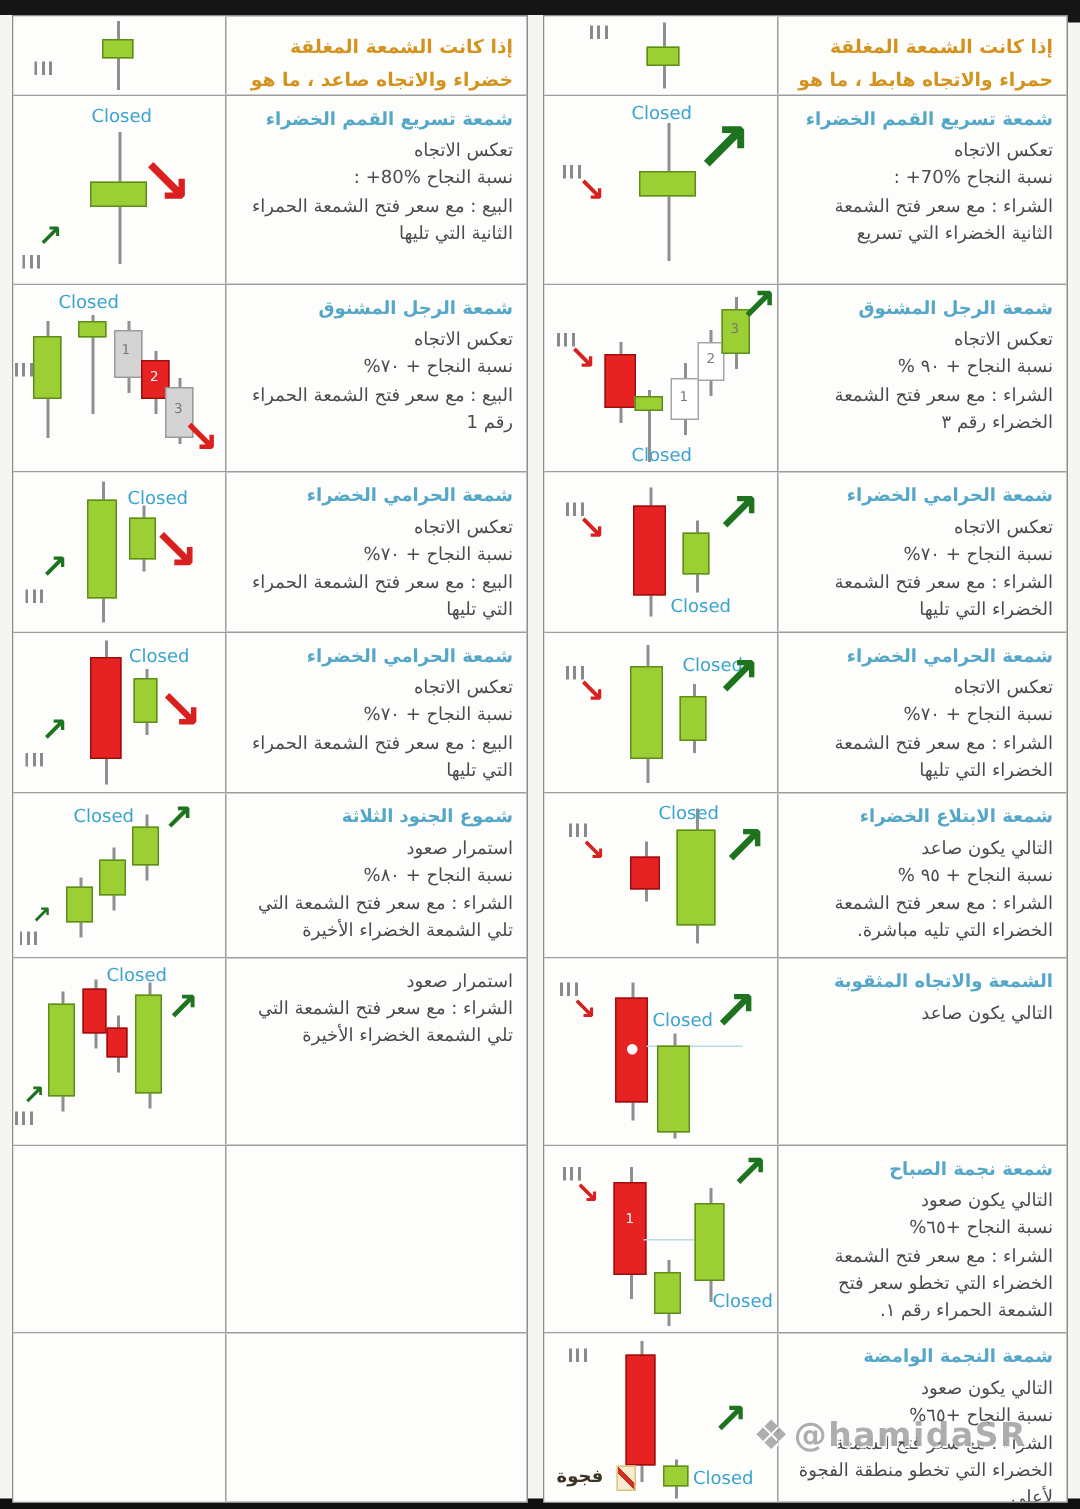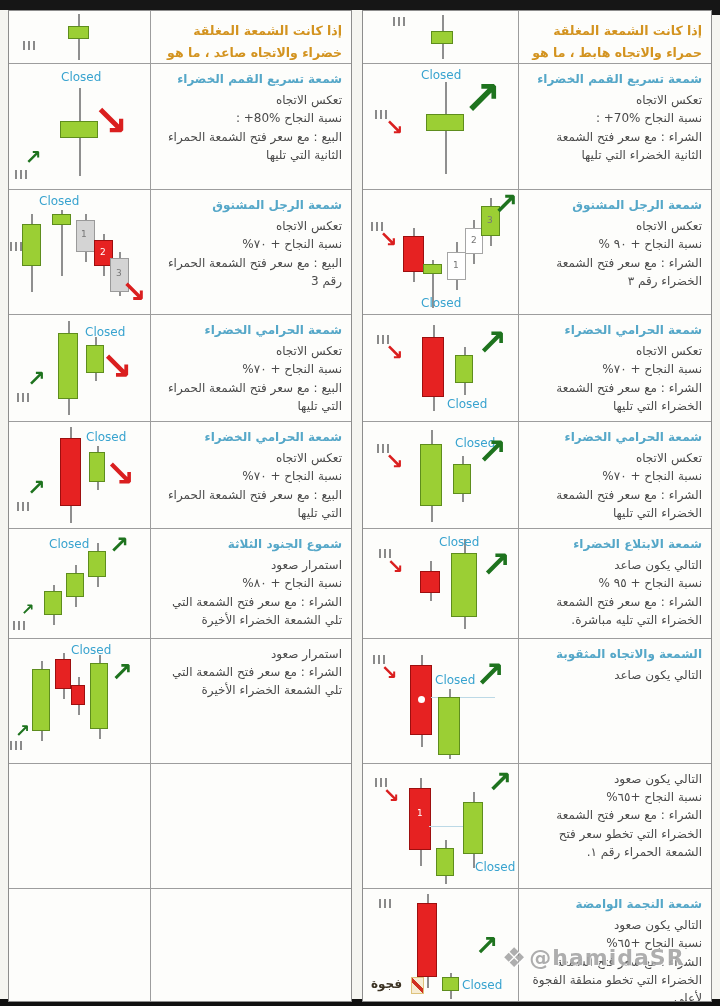--- a/index.html
+++ b/index.html
@@ -102,21 +102,21 @@
         <em class="num w" style="left:91px;top:57px">2</em>
         <i class="wick" style="left:110px;top:62px;height:44px"></i>
         <span class="bd bg-gy" style="left:101px;top:68px;width:19px;height:34px"></span>
         <em class="num" style="left:107px;top:78px">3</em>
         <b class="ar dn" style="left:112px;top:88px;font-size:30px">↘</b>
       </div>
       <div class="txt">
         <div class="ttl">شمعة الرجل المشنوق</div>
         <div class="ln">تعكس الاتجاه</div>
         <div class="ln">نسبة النجاح + ٧٠%</div>
-        <div class="ln">البيع : مع سعر فتح الشمعة الحمراء رقم 3</div>
+        <div class="ln">البيع : مع سعر فتح الشمعة الحمراء رقم 1</div>
       </div>
     </div>
 
     <div class="row" style="height:107px">
       <div class="cht">
         <u class="marks" style="left:8px;top:78px"></u>
         <b class="ar up" style="left:18px;top:54px;font-size:22px">↗</b>
         <i class="wick" style="left:59px;top:6px;height:94px"></i>
         <span class="bd bg-g" style="left:49px;top:18px;width:20px;height:66px"></span>
         <i class="wick" style="left:86px;top:22px;height:44px"></i>
@@ -223,21 +223,21 @@
         <i class="wick" style="left:82px;top:18px;height:92px"></i>
         <span class="bd bg-g" style="left:63px;top:50px;width:38px;height:17px"></span>
         <u class="marks" style="left:12px;top:46px"></u>
         <b class="ar dn" style="left:22px;top:54px;font-size:22px">↘</b>
         <b class="ar up" style="left:100px;top:14px;font-size:46px">↗</b>
       </div>
       <div class="txt">
         <div class="ttl">شمعة تسريع القمم الخضراء</div>
         <div class="ln">تعكس الاتجاه</div>
         <div class="ln">نسبة النجاح %70+ :</div>
-        <div class="ln">الشراء : مع سعر فتح الشمعة الثانية الخضراء التي تليها</div>
+        <div class="ln">الشراء : مع سعر فتح الشمعة الثانية الخضراء التي تسريع</div>
       </div>
     </div>
 
     <div class="row" style="height:125px">
       <div class="cht">
         <u class="marks" style="left:8px;top:32px"></u>
         <b class="ar dn" style="left:16px;top:40px;font-size:22px">↘</b>
         <i class="wick" style="left:50px;top:38px;height:54px"></i>
         <span class="bd bg-r" style="left:40px;top:46px;width:21px;height:36px"></span>
         <i class="wick" style="left:69px;top:70px;height:48px"></i>
@@ -347,20 +347,21 @@
         <em class="num w" style="left:54px;top:44px">1</em>
         <i class="dash" style="left:66px;top:62px;width:44px"></i>
         <i class="wick" style="left:82px;top:76px;height:44px"></i>
         <span class="bd bg-g" style="left:73px;top:84px;width:18px;height:28px"></span>
         <i class="wick" style="left:110px;top:28px;height:76px"></i>
         <span class="bd bg-g" style="left:100px;top:38px;width:20px;height:52px"></span>
         <span class="closed" style="left:112px;top:96px">Closed</span>
         <b class="ar up" style="left:124px;top:4px;font-size:30px">↗</b>
       </div>
       <div class="txt">
+        <div class="ttl">شمعة نجمة الصباح</div>
         <div class="ln">التالي يكون صعود</div>
         <div class="ln">نسبة النجاح +٦٥%</div>
         <div class="ln">الشراء : مع سعر فتح الشمعة الخضراء التي تخطو سعر فتح الشمعة الحمراء رقم ١.</div>
       </div>
     </div>
 
     <div class="row" style="height:113px">
       <div class="cht">
         <u class="marks" style="left:16px;top:10px"></u>
         <i class="wick" style="left:64px;top:5px;height:94px"></i>

